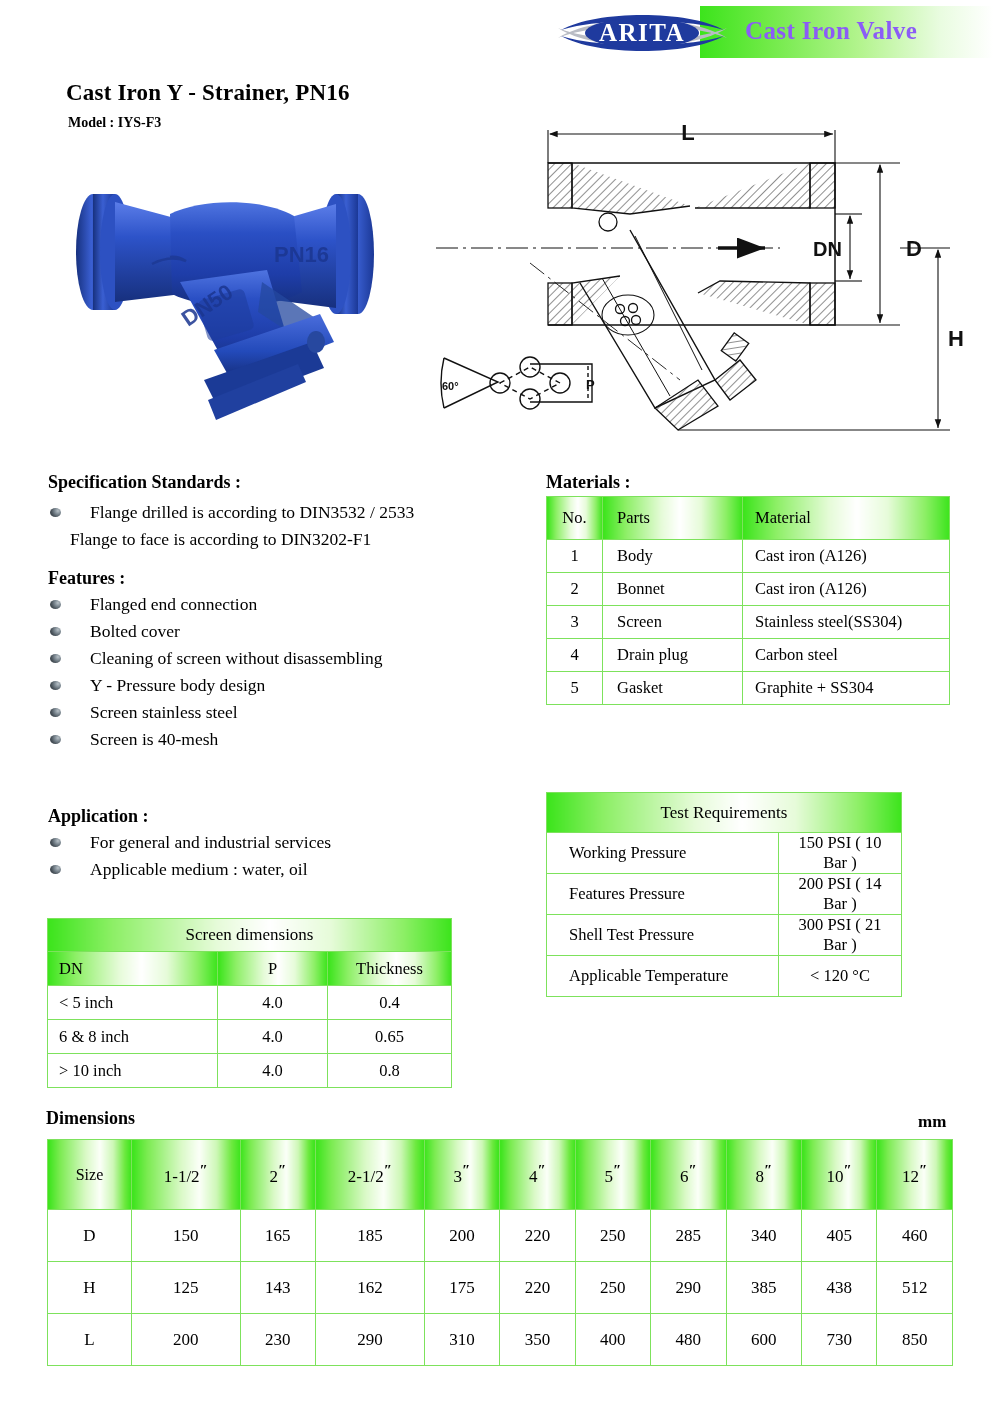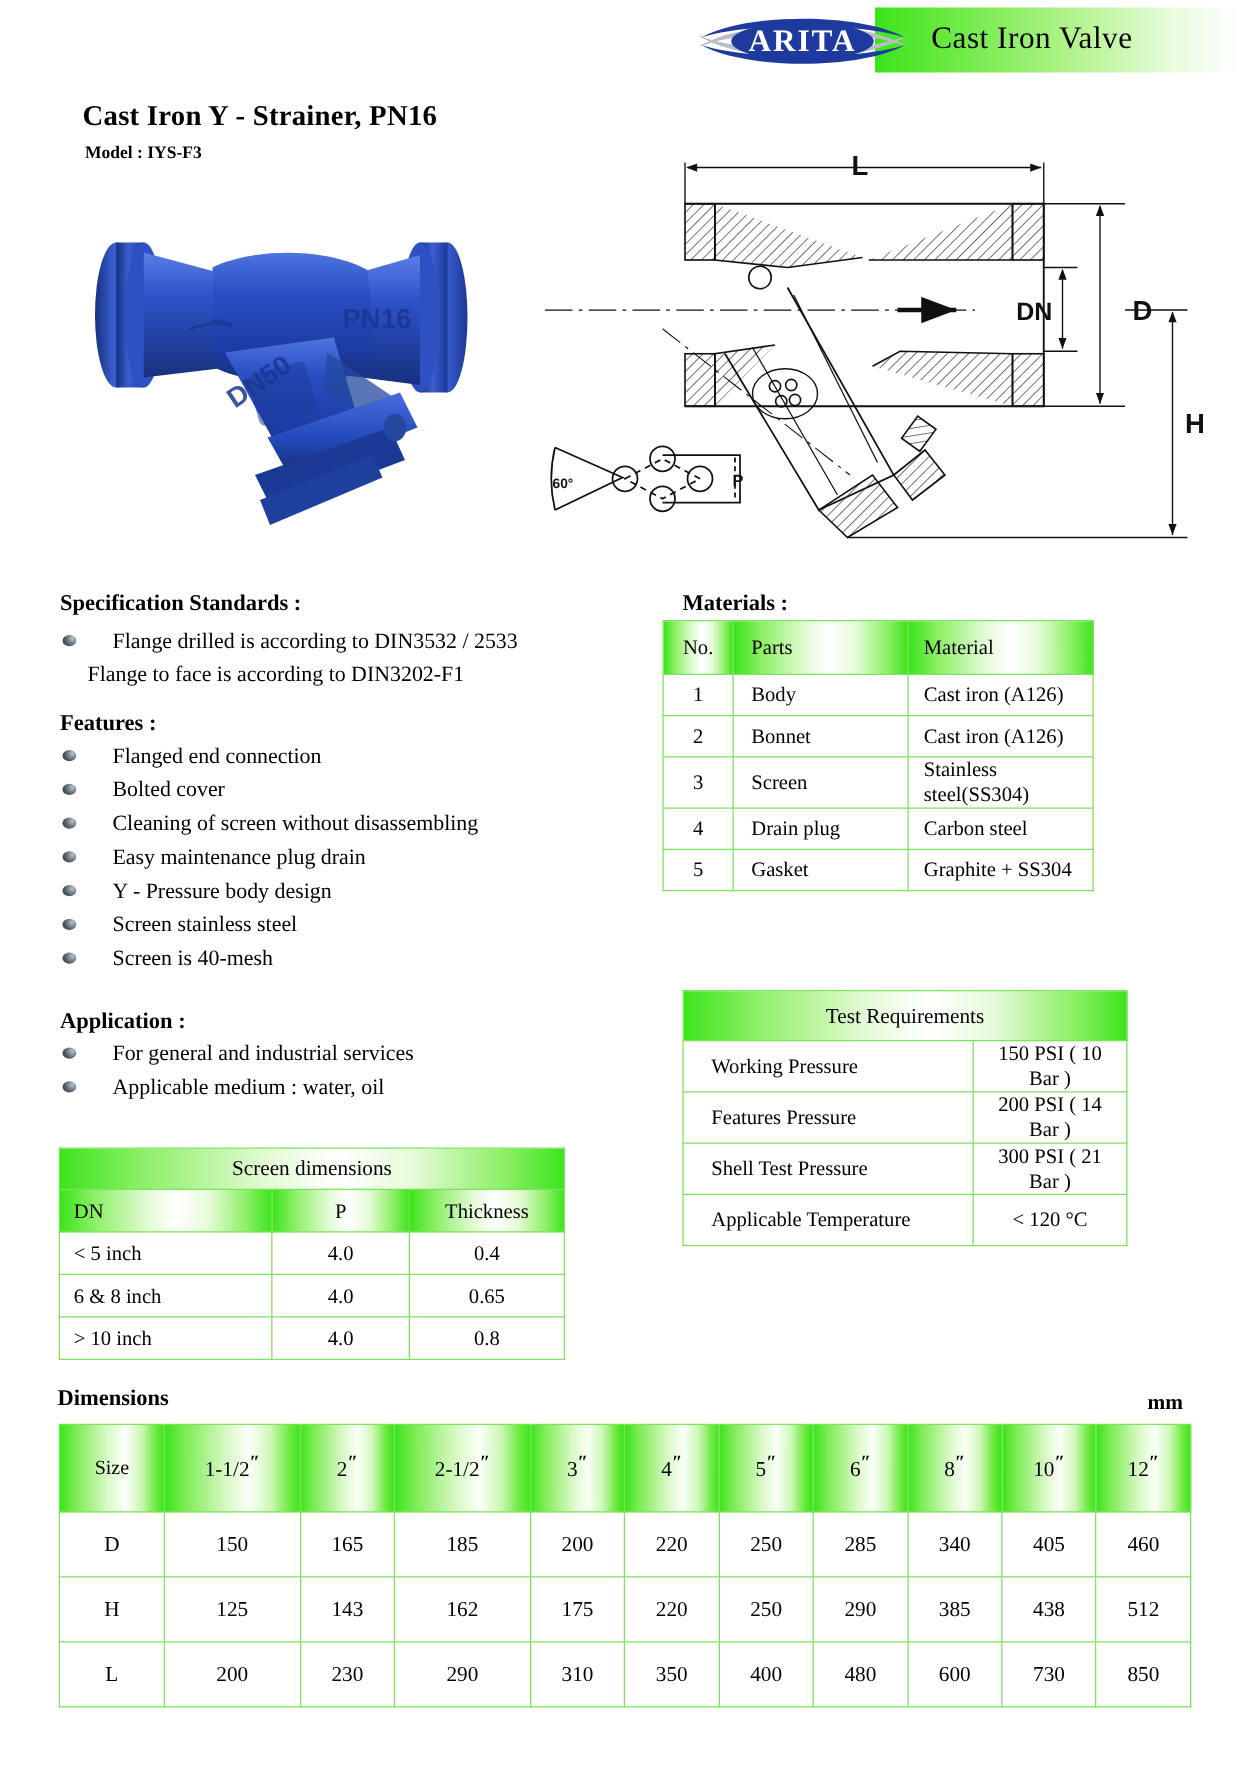--- a/index.html
+++ b/index.html
@@ -24,23 +24,23 @@
   .header-green {
     position: absolute;
     left: 145px; top: 0;
     width: 293px; height: 52px;
     background: linear-gradient(to right, #3ce41c 0%, #6eea45 22%, #b4f48f 55%, #e9fce0 82%, #ffffff 100%);
   }
   .header-title {
     position: absolute;
     left: 190px; top: 11px;
     font-size: 25px;
-    font-weight: normal;
+    font-weight: bold;
     letter-spacing: .4px;
-    color: #000000;
+    color: #8b5cf6;
     white-space: nowrap;
   }
   
   .logo {
     position: absolute;
     left: 0px; top: 2px;
     width: 175px; height: 50px;
   }
   .logo svg { display: block; }
 
@@ -126,21 +126,21 @@
     background: #ffffff;
   }
   .hdr-grad {
     background: linear-gradient(to right, #3ce41c 0%, #8def66 16%, #e6fbd9 42%, #ffffff 55%, #e6fbd9 70%, #8def66 88%, #3ce41c 100%) !important;
   }
   .hdr-grad-lr {
     background: linear-gradient(to right, #3ce41c 0%, #7ceb52 14%, #d9f9c6 45%, #fbfff8 62%, #cdf7b6 78%, #6ce93e 92%, #3ce41c 100%) !important;
   }
 
   
-  #materials-table { left: 530px; top: 496px; width: 345px; }
+  #materials-table { left: 546px; top: 496px; width: 404px; }
   #materials-table td { height: 33px; }
   #materials-table .c-no  { width: 56px;  text-align: center; }
   #materials-table .c-pt  { width: 140px; text-align: left; padding-left: 14px; }
   #materials-table .c-mt  { text-align: left; padding-left: 12px; }
   #materials-table thead td { height: 43px; }
   #materials-table thead .c-no { text-align: center; }
 
   
   #test-table { left: 546px; top: 792px; width: 356px; }
   #test-table td { height: 41px; }
@@ -360,24 +360,20 @@
   <div class="bitem">
     <span class="bullet"></span>
     <span class="btext">Bolted cover</span>
   </div>
   <div class="bitem">
     <span class="bullet"></span>
     <span class="btext">Cleaning of screen without disassembling</span>
   </div>
   <div class="bitem">
     <span class="bullet"></span>
-    <span class="btext">Easy maintenance plug drain</span>
-  </div>
-  <div class="bitem">
-    <span class="bullet"></span>
     <span class="btext">Y - Pressure body design</span>
   </div>
   <div class="bitem">
     <span class="bullet"></span>
     <span class="btext">Screen stainless steel</span>
   </div>
   <div class="bitem">
     <span class="bullet"></span>
     <span class="btext">Screen is 40-mesh</span>
   </div>

